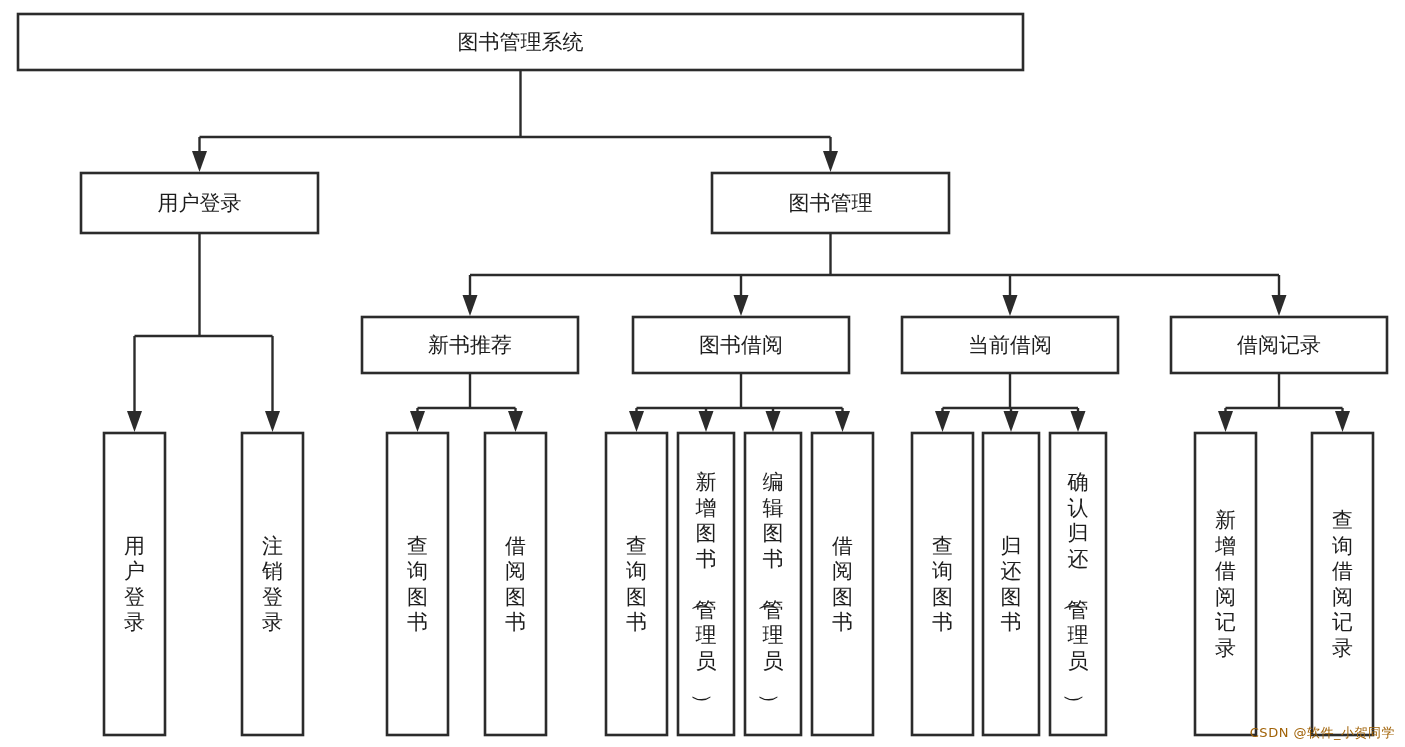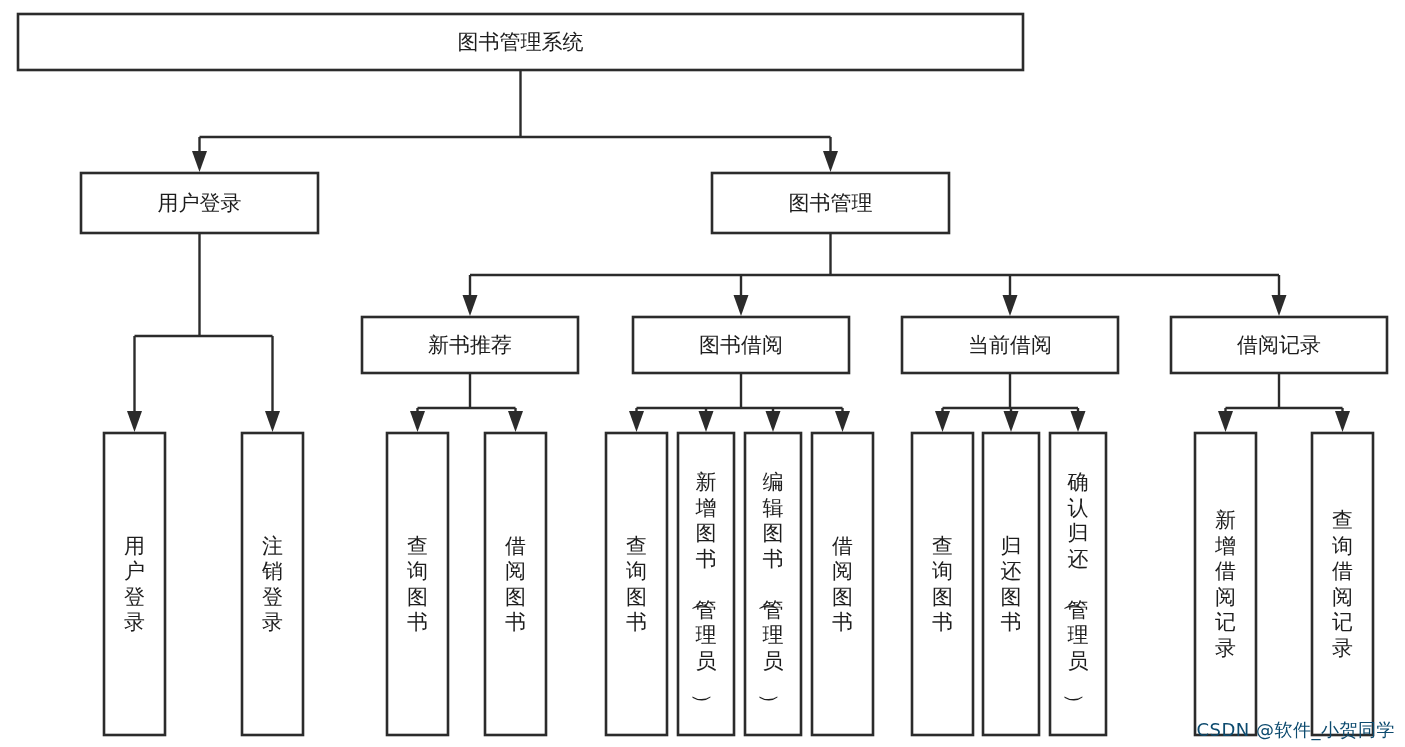--- a/index.html
+++ b/index.html
@@ -54,22 +54,22 @@
     font-family: "DejaVu Sans", "Liberation Sans", sans-serif;
     font-size: 21px;
     fill: #1d1d1d;
     text-anchor: middle;
   }
   .watermark-text {
     position: absolute;
     right: 10px;
     bottom: 5px;
     font-family: "DejaVu Sans", "Liberation Sans", sans-serif;
-    font-size: 18px;
-    color: #0c4a6e;
+    font-size: 13px;
+    color: #a16207;
     white-space: nowrap;
     letter-spacing: 0.5px;
     user-select: none;
   }
 </style>
 </head>
 <body>
 
 <div id="diagram-root">
   <svg class="diagram-canvas" id="diagram-canvas" viewBox="0 0 1405 747" xmlns="http://www.w3.org/2000/svg">

